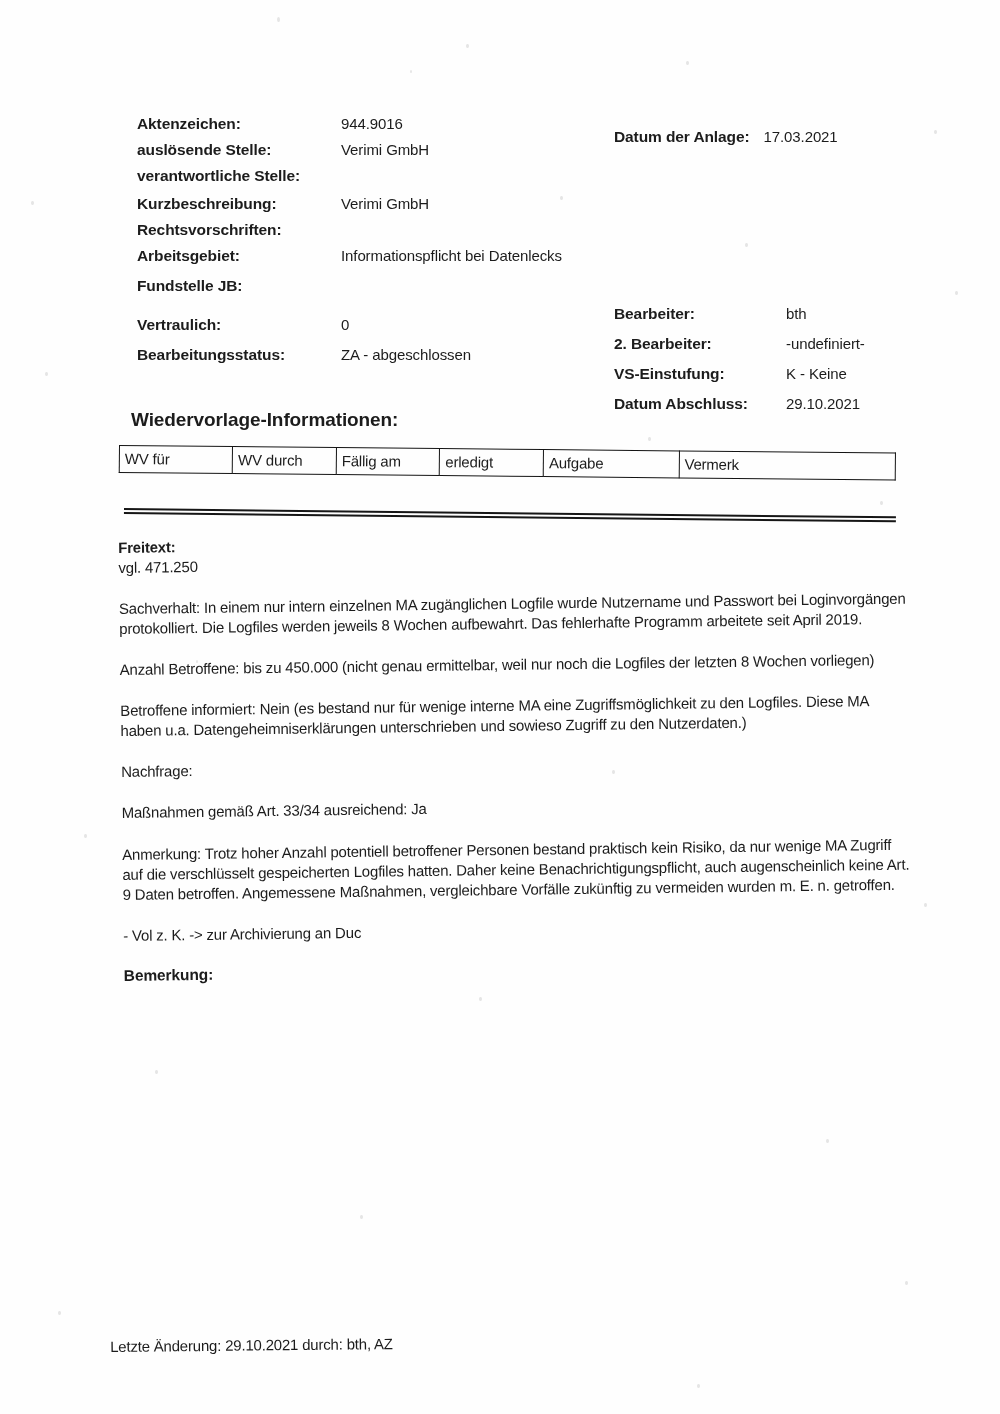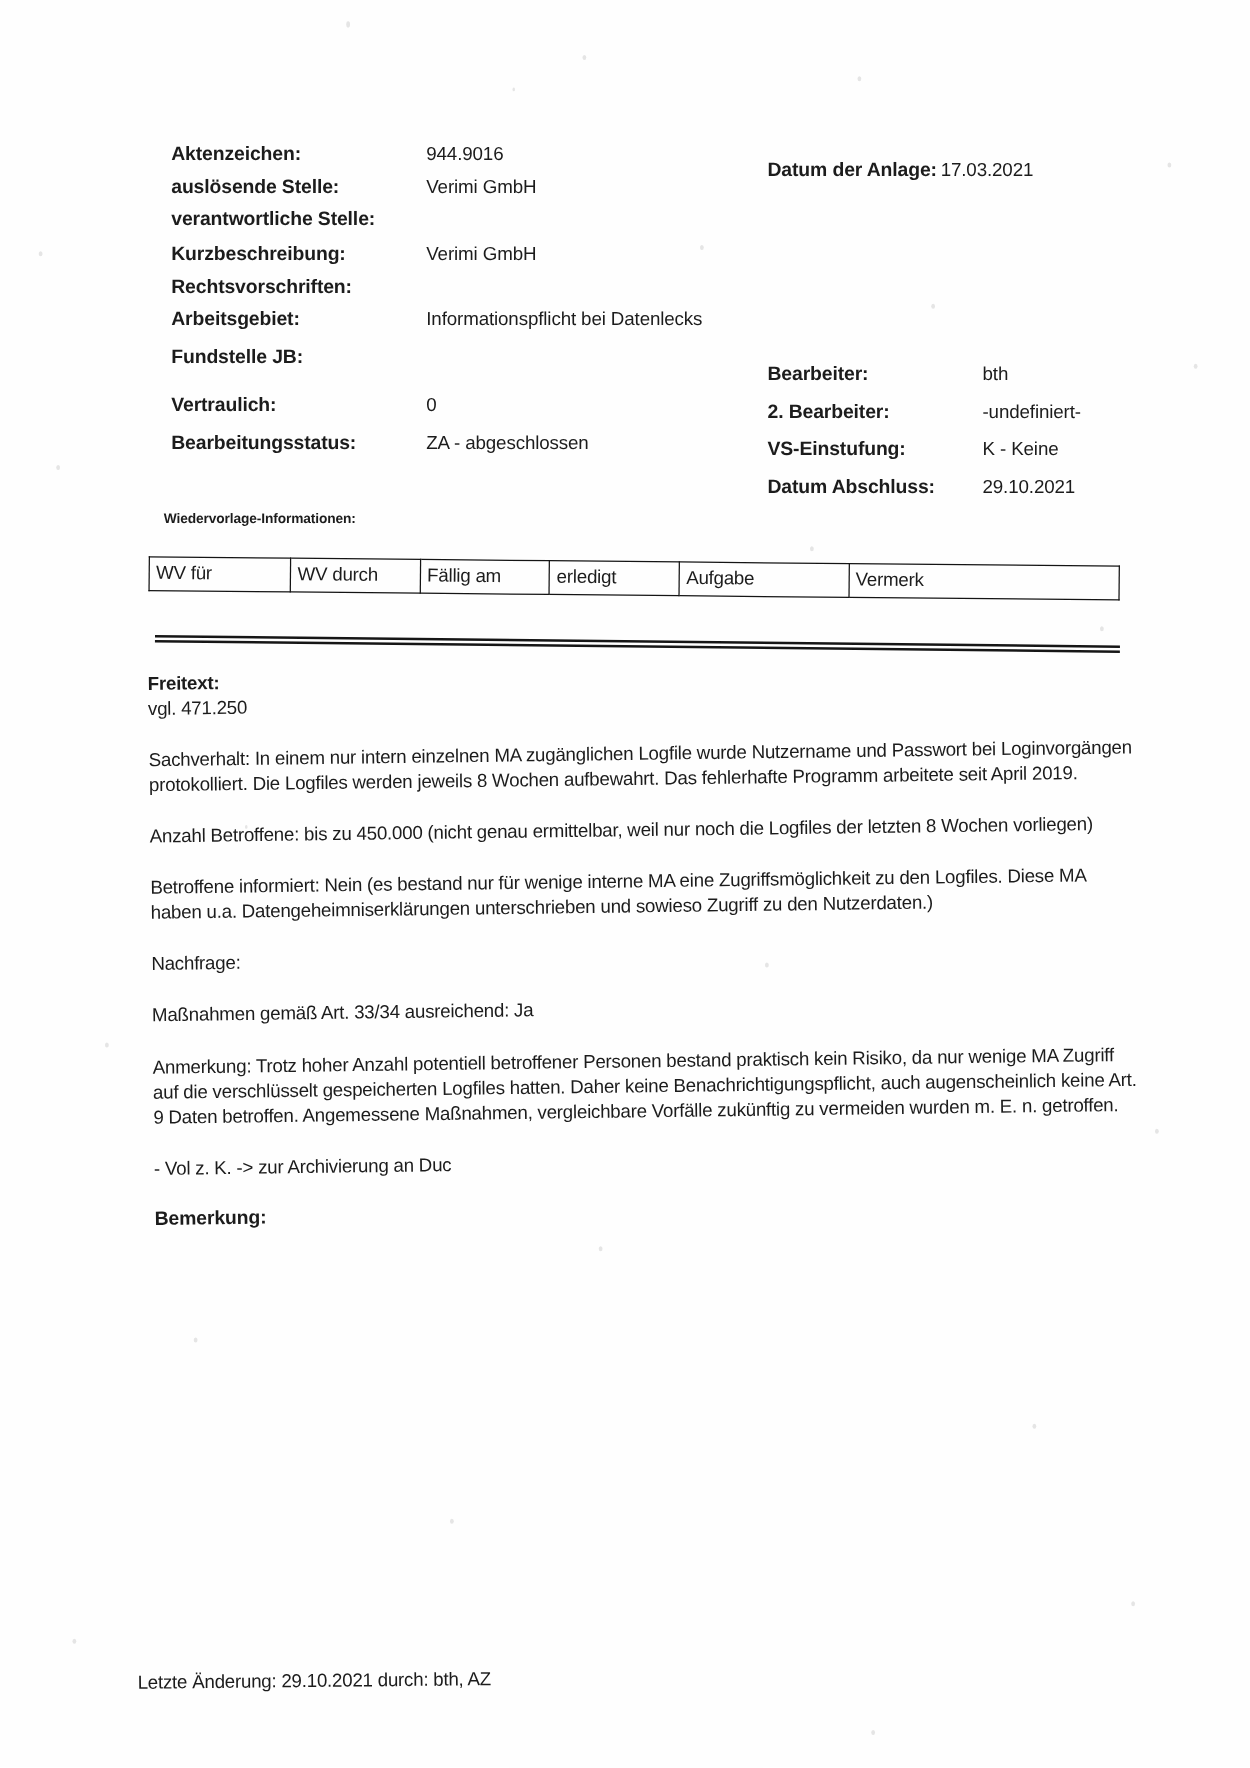--- a/index.html
+++ b/index.html
@@ -59,39 +59,39 @@
   }
 
   
   .anlage-row {
     position: absolute;
     left: 614px;
     top: 128px;
     display: flex;
     align-items: baseline;
   }
-  .anlage-row .f-label { width: auto; flex: 0 0 auto; margin-right: 3px; }
+  .anlage-row .f-label { width: auto; flex: 0 0 auto; margin-right: 14px; }
 
   
   .right-block {
     position: absolute;
     left: 614px;
-    top: 291px;
+    top: 305px;
     width: 300px;
   }
   .right-block .field-row { margin-bottom: 11px; }
   .right-block .f-label { width: 140px; flex: 0 0 140px; }
 
   
   .wv-heading {
     position: absolute;
     left: 131px;
     top: 409px;
     font-weight: bold;
-    font-size: 11px;
+    font-size: 19px;
     letter-spacing: -0.1px;
   }
   .wv-table-wrap {
     position: absolute;
     left: 119px;
     top: 445px;
     width: 777px;
     transform: rotate(0.55deg);
     transform-origin: 0 0;
   }

